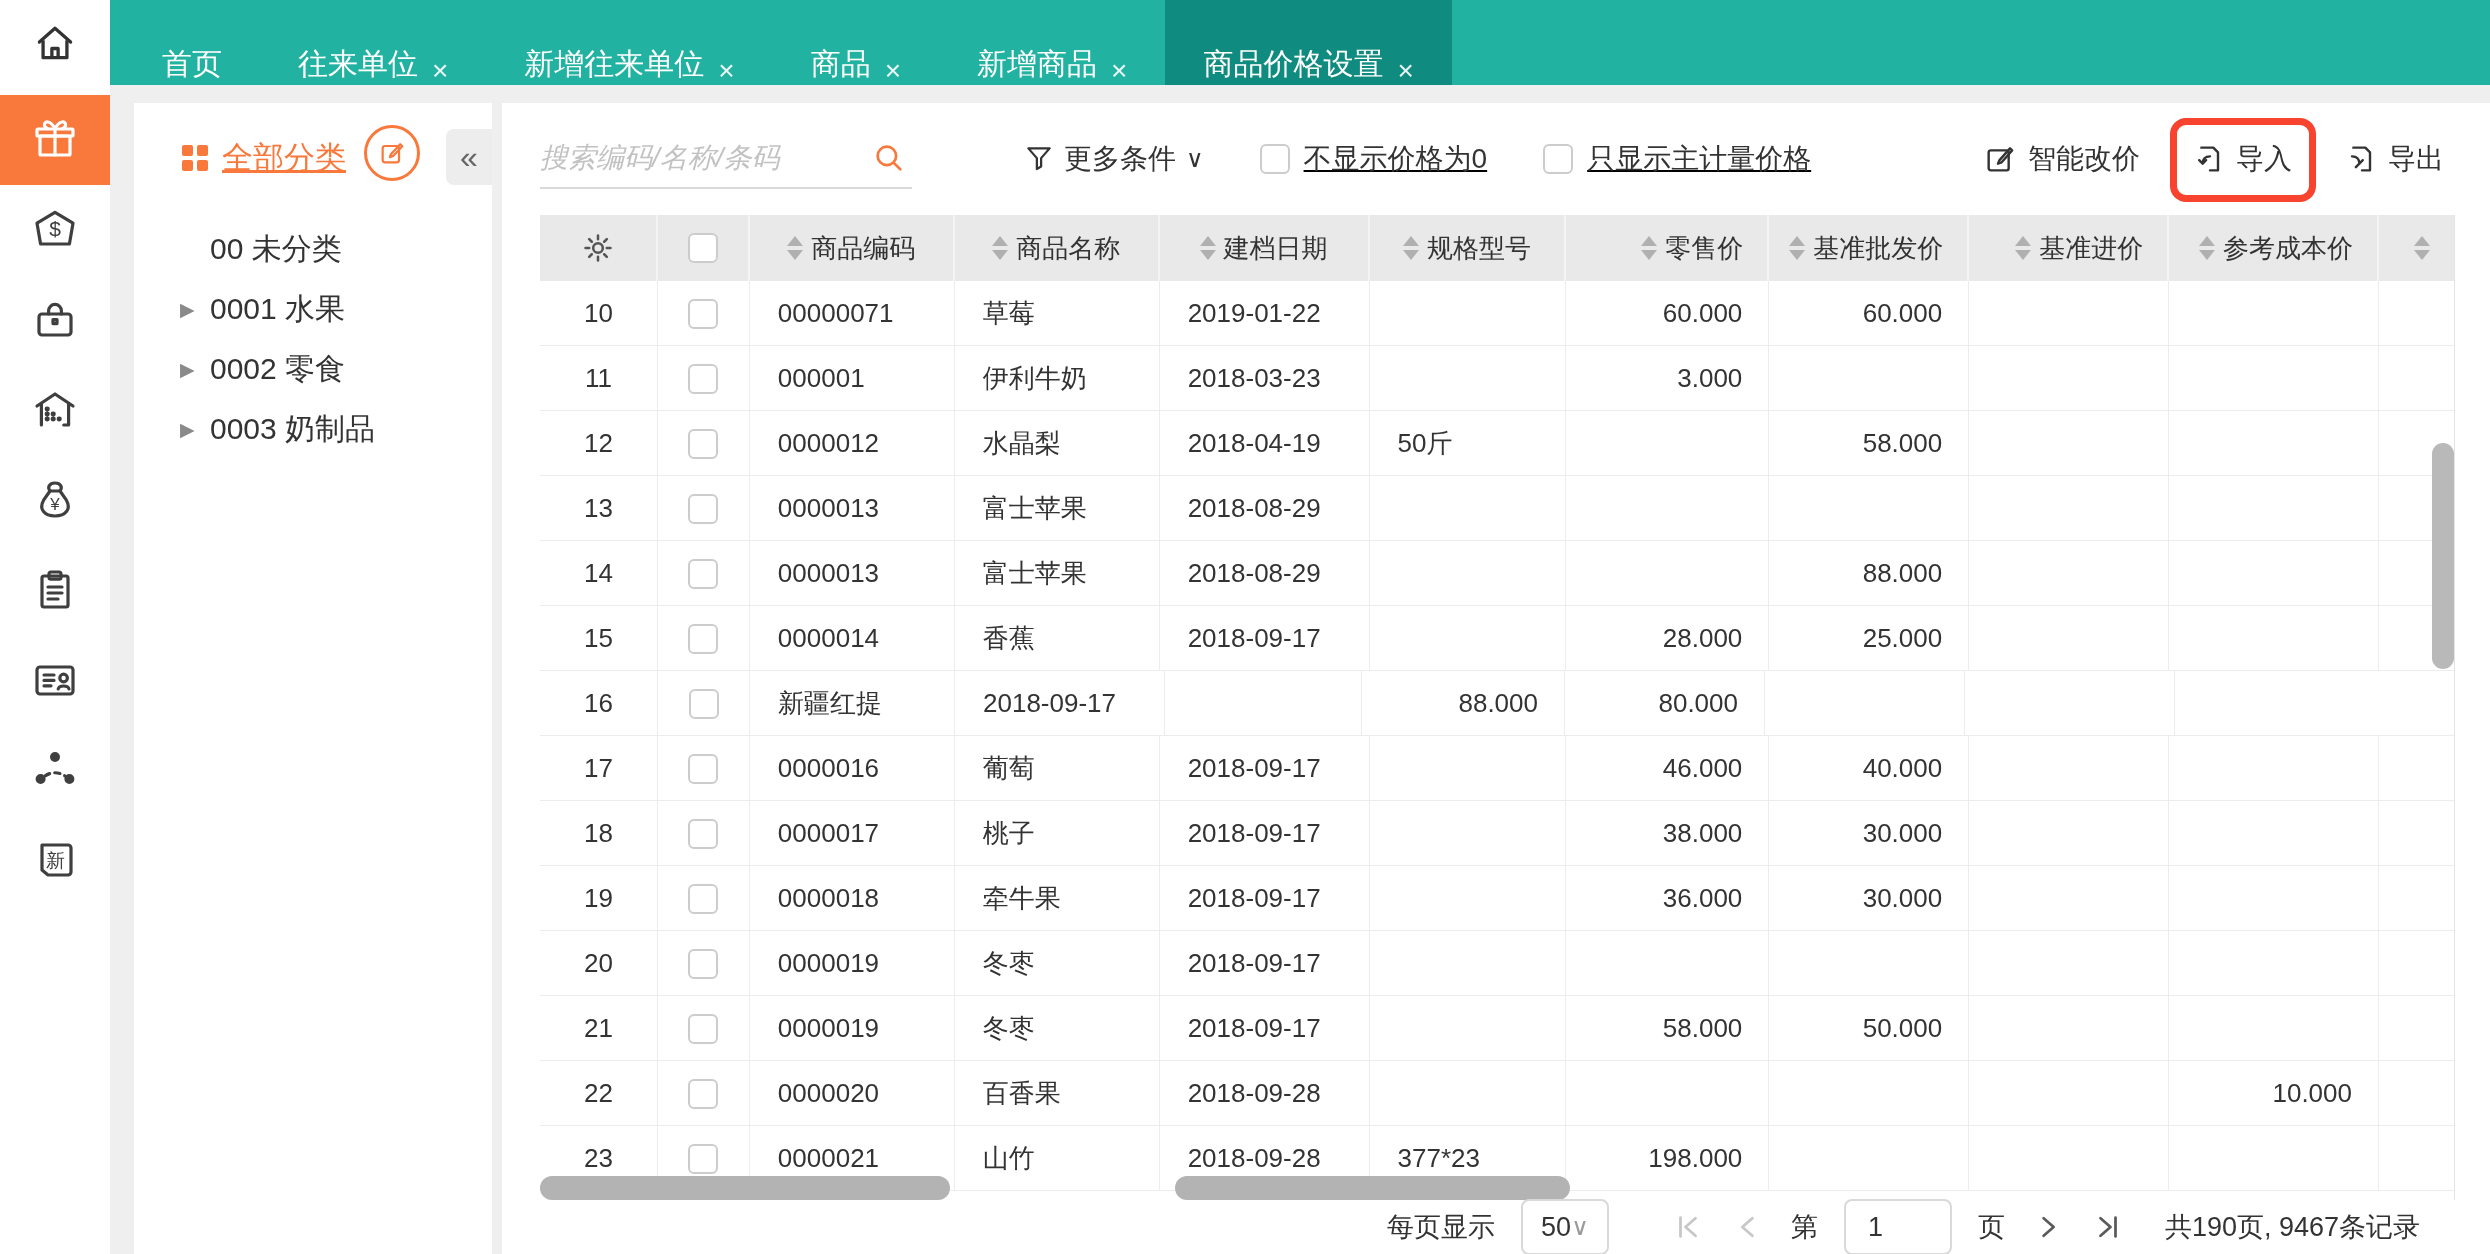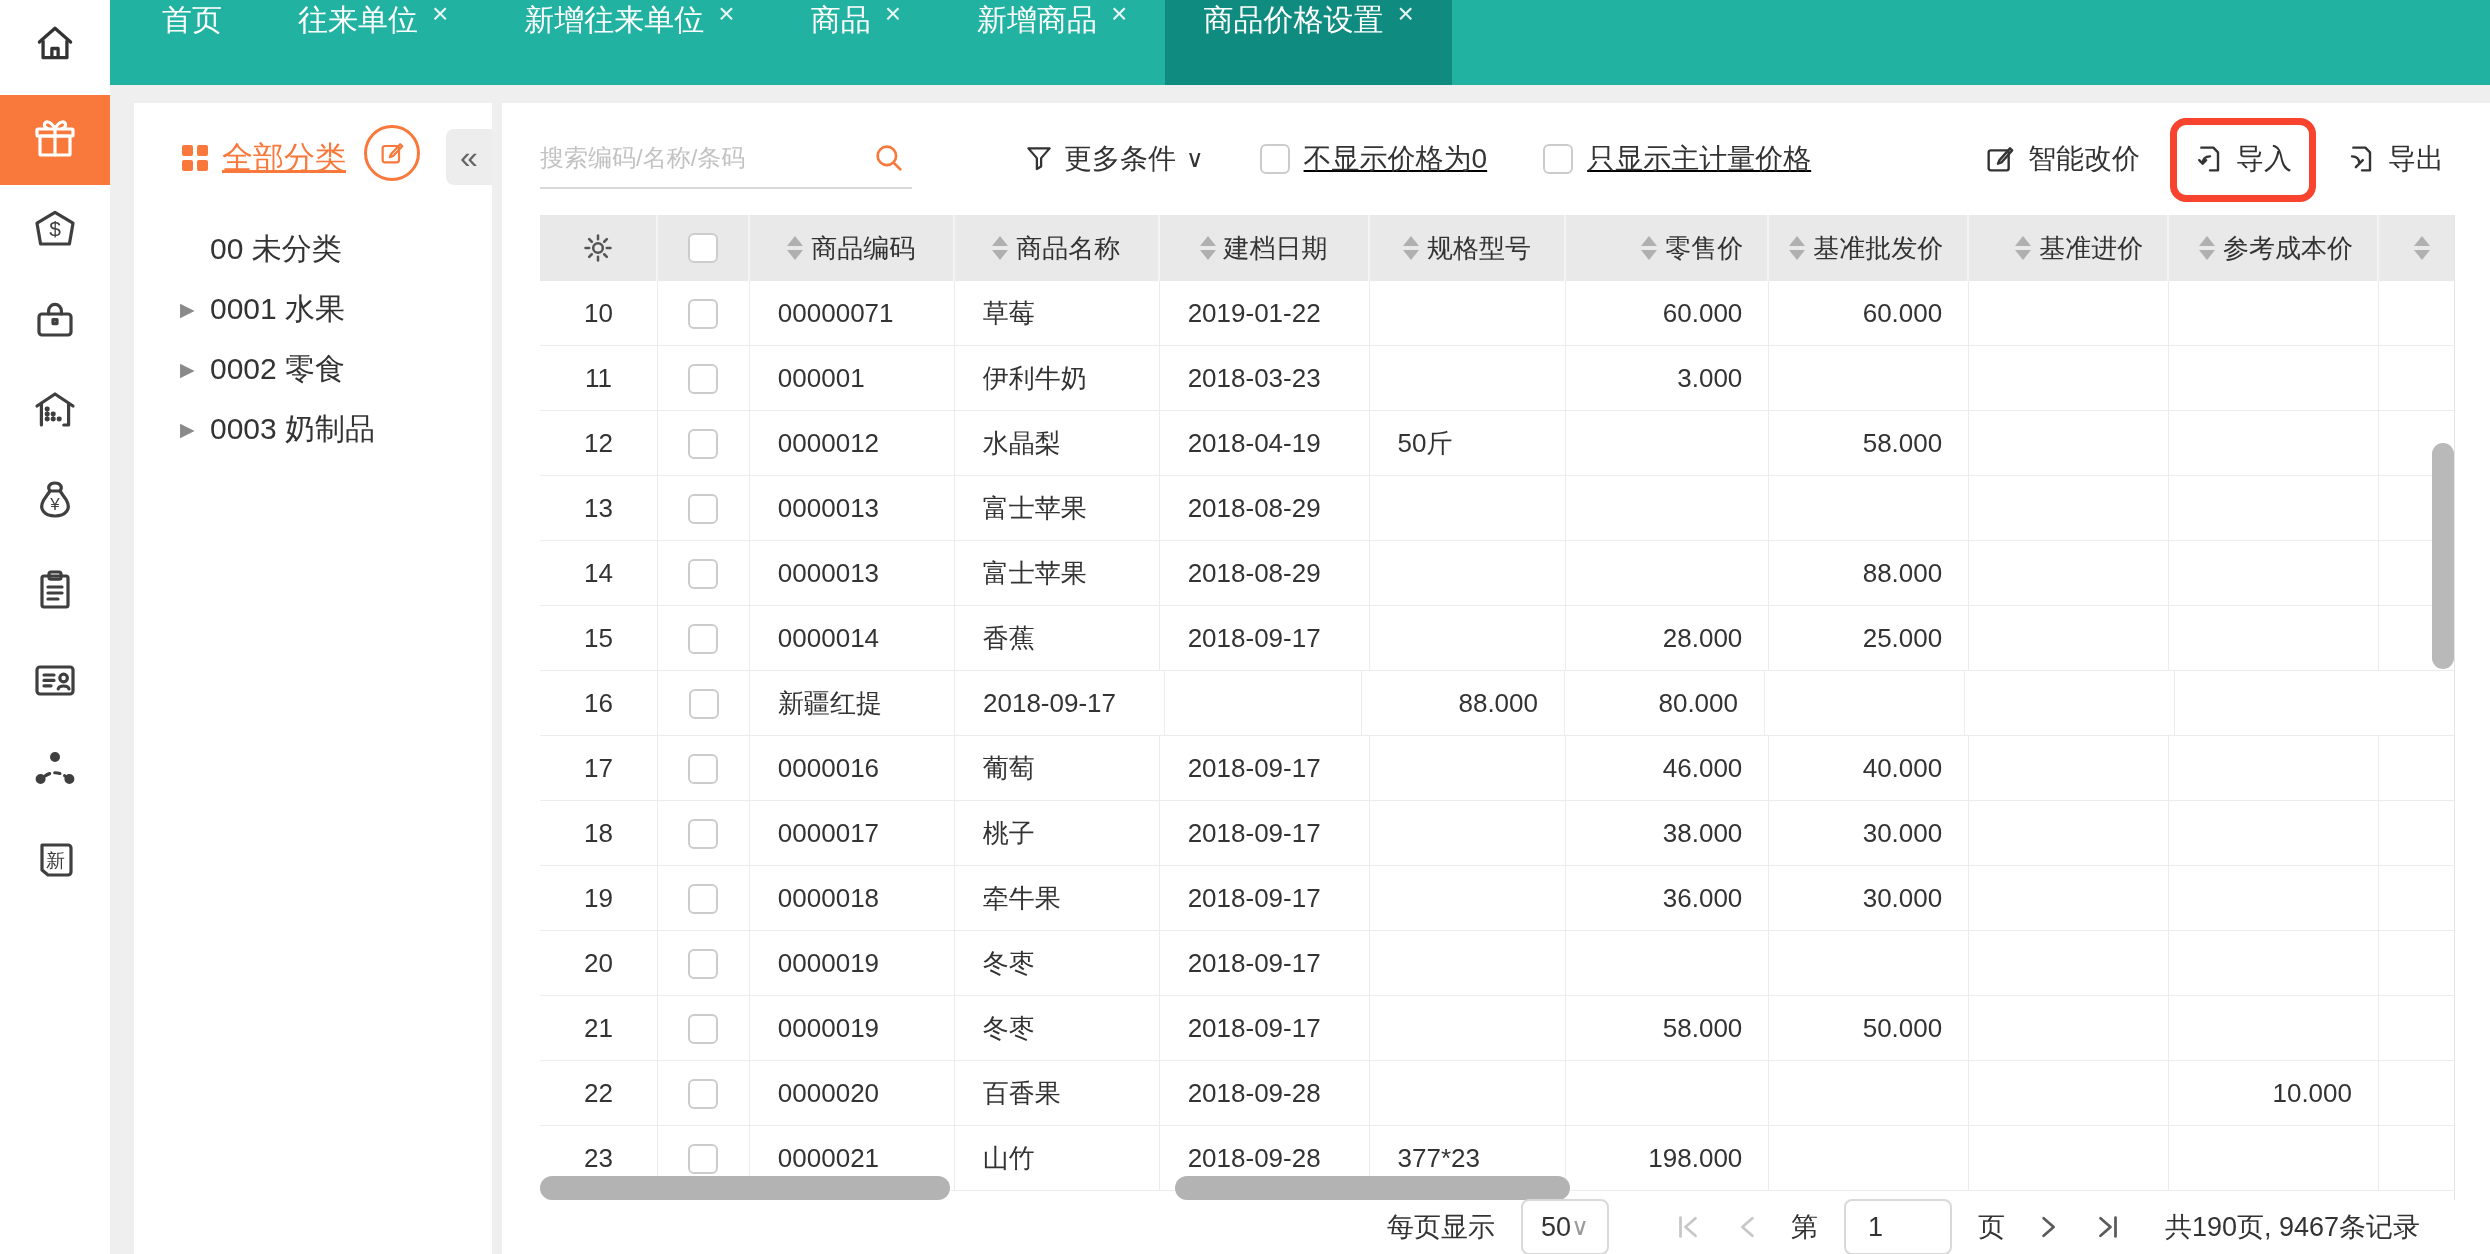--- a/index.html
+++ b/index.html
@@ -4,21 +4,21 @@
 <style>
   * { margin:0; padding:0; box-sizing:border-box; }
   html,body { background:#e9e9e9; }
   body { font-family:"Liberation Sans","DejaVu Sans",sans-serif; }
   .screen { position:relative; width:2490px; height:1254px; background:#efefef; overflow:hidden; }
 
   
   .topbar { position:absolute; left:0; top:0; width:2490px; height:85px; background:#22b2a2; display:flex; }
   .home-box { width:110px; height:85px; background:#fff; display:flex; align-items:center; justify-content:center; flex:0 0 auto; }
   .tabs { display:flex; align-items:stretch; flex:1; padding-left:14px; }
-  .tab { display:flex; align-items:flex-start; gap:14px; padding:0 38px; color:#fff; font-size:30px; cursor:pointer; }
+  .tab { display:flex; align-items:flex-end; gap:14px; padding:0 38px; color:#fff; font-size:30px; cursor:pointer; }
   .tab .close { font-size:28px; opacity:.9; line-height:1; }
   .tab.active { background:#0f8b7f; }
 
   
   .icon-rail { position:absolute; left:0; top:85px; width:110px; height:1169px; background:#fff; }
   .rail-slot { width:110px; height:90px; display:flex; align-items:center; justify-content:center; }
   .rail-slot.active { background:#f8793b; margin-top:10px; }
   .rail-svg { width:48px; height:48px; stroke:#3f3f3f; fill:none; stroke-width:1.6; stroke-linecap:round; stroke-linejoin:round; }
   .rail-slot.active .rail-svg { stroke:#fff; }
   .rail-svg text { stroke:none; }
@@ -34,21 +34,21 @@
   .cat-tree { margin-top:40px; }
   .cat-item { position:relative; height:60px; display:flex; align-items:center; padding-left:76px; font-size:30px; color:#333; cursor:pointer; }
   .cat-item .tri { position:absolute; left:46px; top:50%; transform:translateY(-50%); font-size:19px; color:#8a8a8a; }
 
   
   .main-panel { position:absolute; left:502px; top:103px; width:1988px; height:1151px; background:#fff; }
 
   
   .toolbar { position:relative; height:112px; display:flex; align-items:center; padding:0 46px 0 38px; }
   .search-wrap { position:relative; width:372px; height:60px; border-bottom:2px solid #d9d9d9; display:flex; align-items:center; }
-  .search-input { border:none; outline:none; width:310px; font-size:24px; color:#404040; background:transparent; font-family:inherit; }
+  .search-input { border:none; outline:none; width:310px; font-size:28px; color:#404040; background:transparent; font-family:inherit;font-style:italic; }
   .search-input::placeholder { color:#c2c2c2; }
   .search-ico { position:absolute; right:6px; top:12px; }
   .more-filter { display:flex; align-items:center; gap:10px; margin-left:112px; font-size:28px; color:#333; cursor:pointer; }
   .chk-group { display:flex; align-items:center; gap:14px; margin-left:56px; cursor:pointer;text-decoration:underline; }
   .checkbox { width:30px; height:30px; border:2px solid #ccc; border-radius:6px; background:#fff; }
   .chk-label { font-size:28px; color:#333; }
   .tb-actions { margin-left:auto; display:flex; align-items:center; gap:52px; }
   .tb-btn { display:flex; align-items:center; gap:12px; font-size:28px; color:#333; cursor:pointer; }
   .tb-svg { width:32px; height:32px; stroke:#333; fill:none; stroke-width:1.8; stroke-linecap:round; stroke-linejoin:round; }
   .import-wrap { position:relative; }

